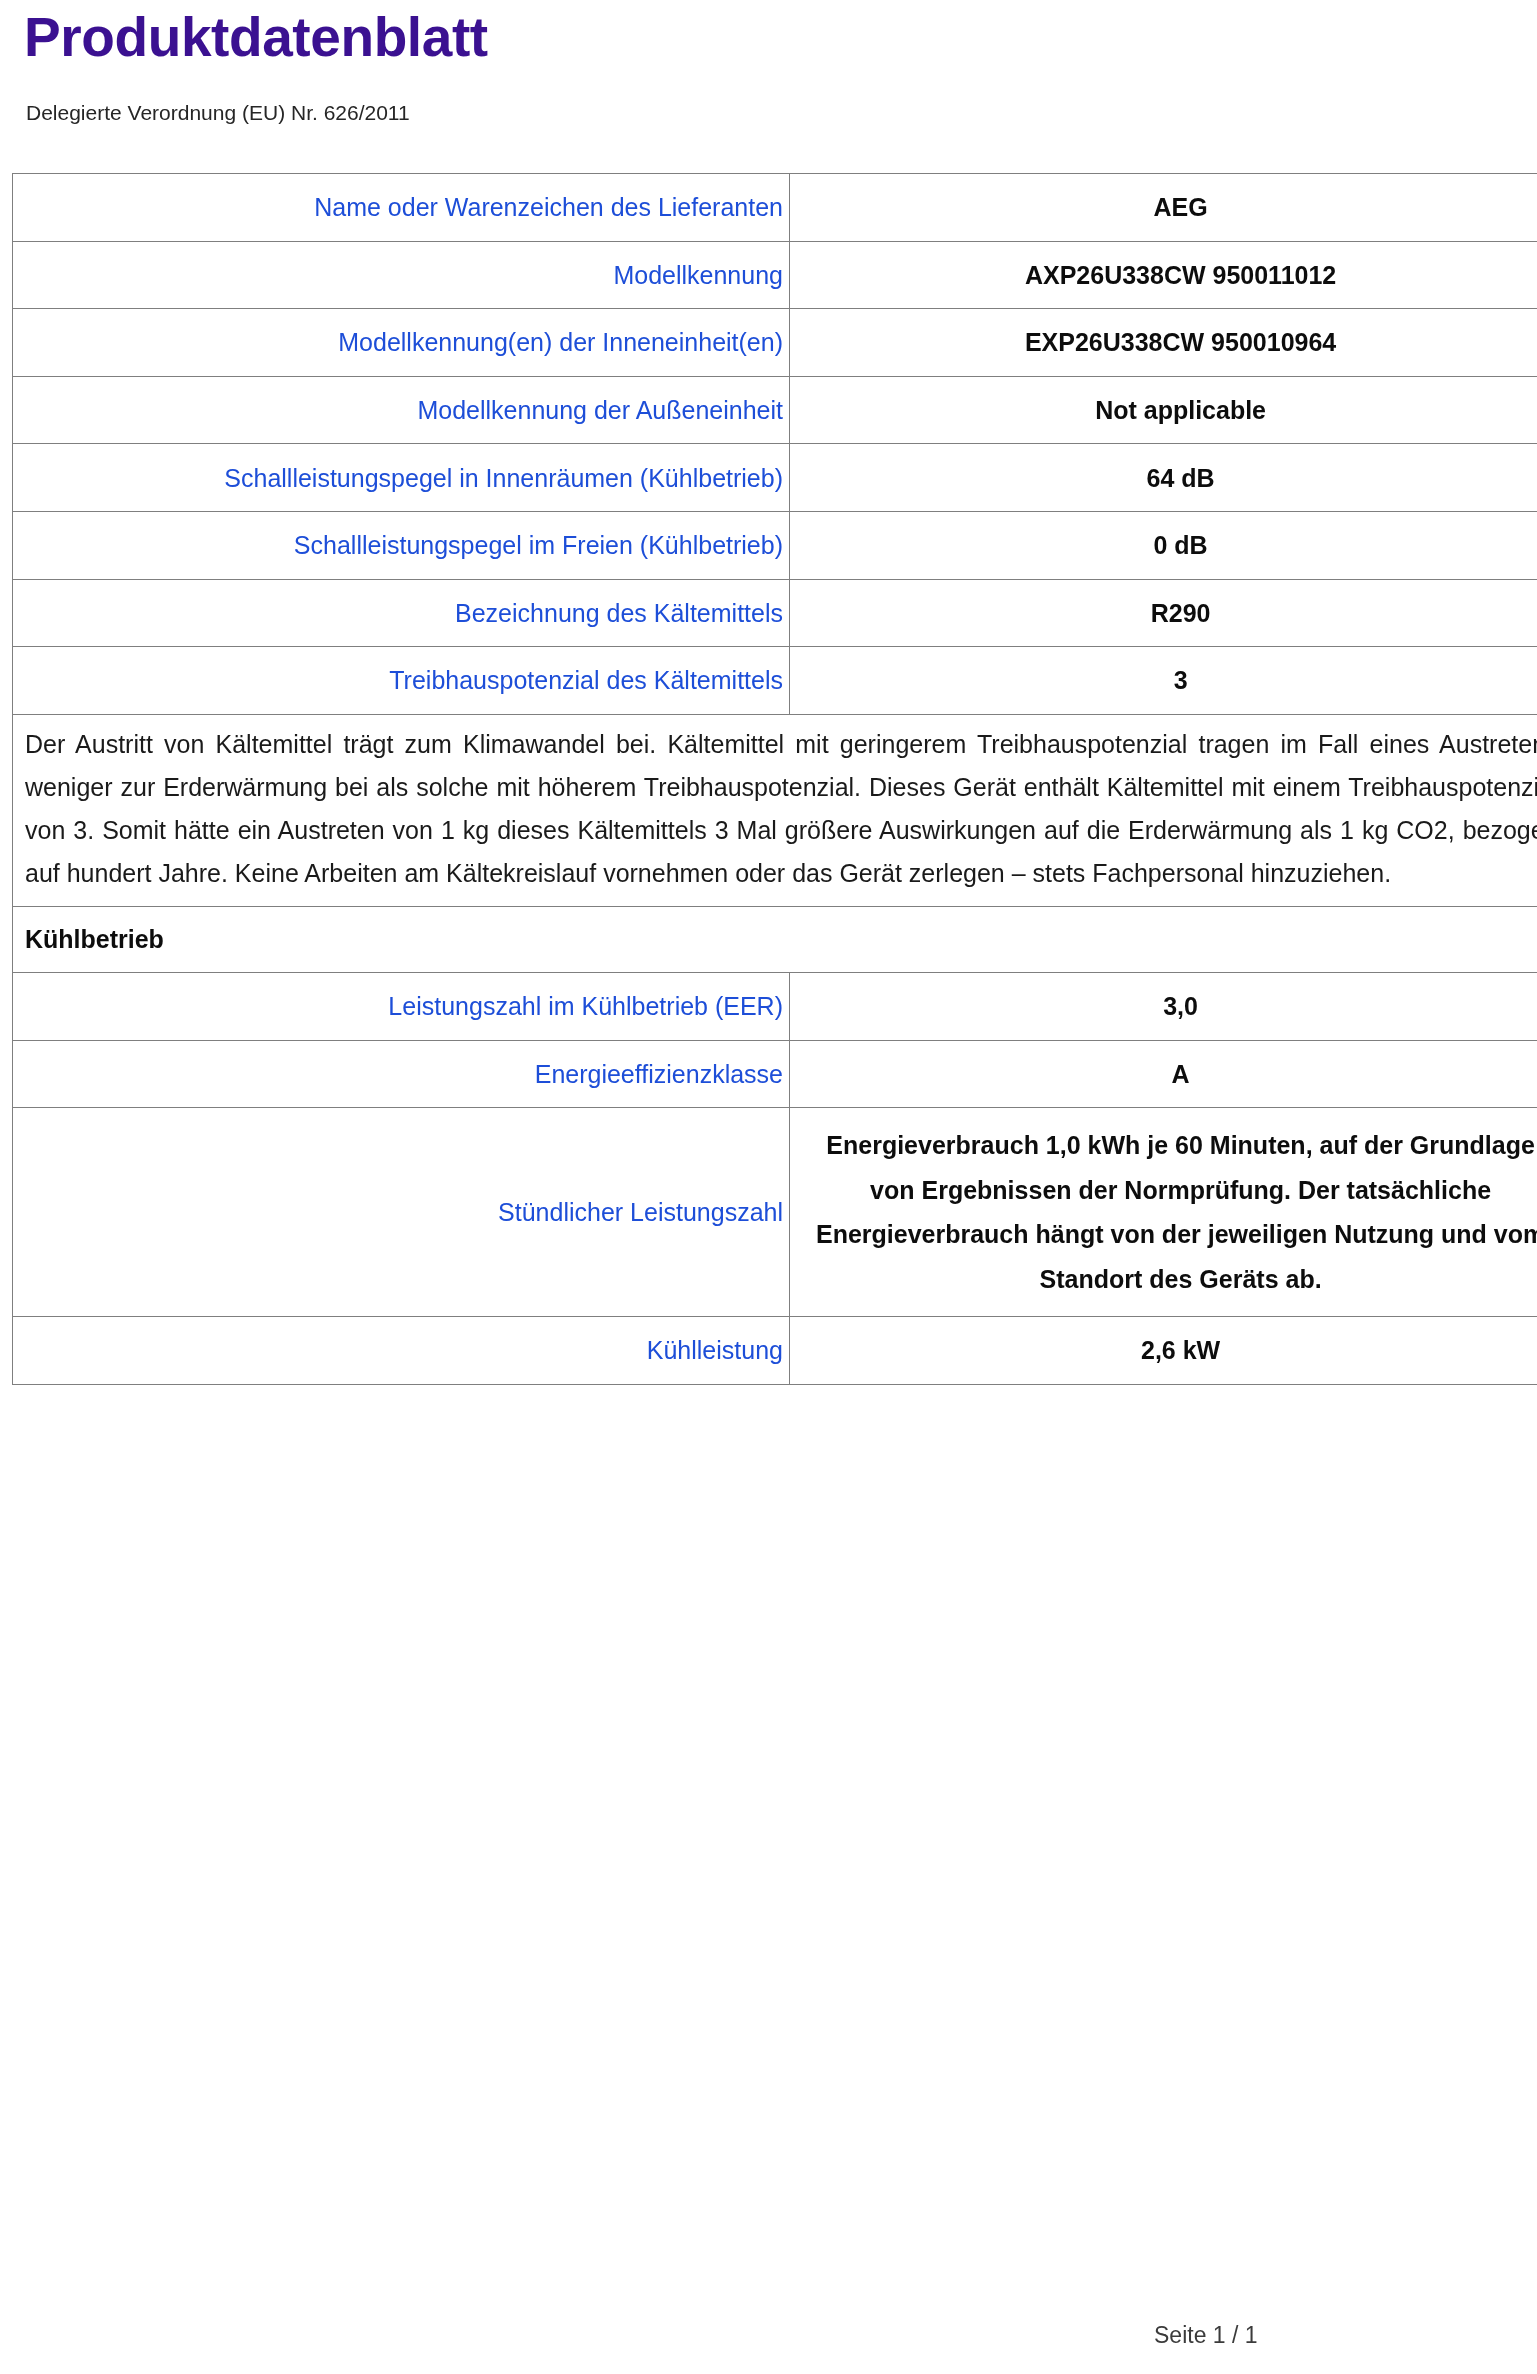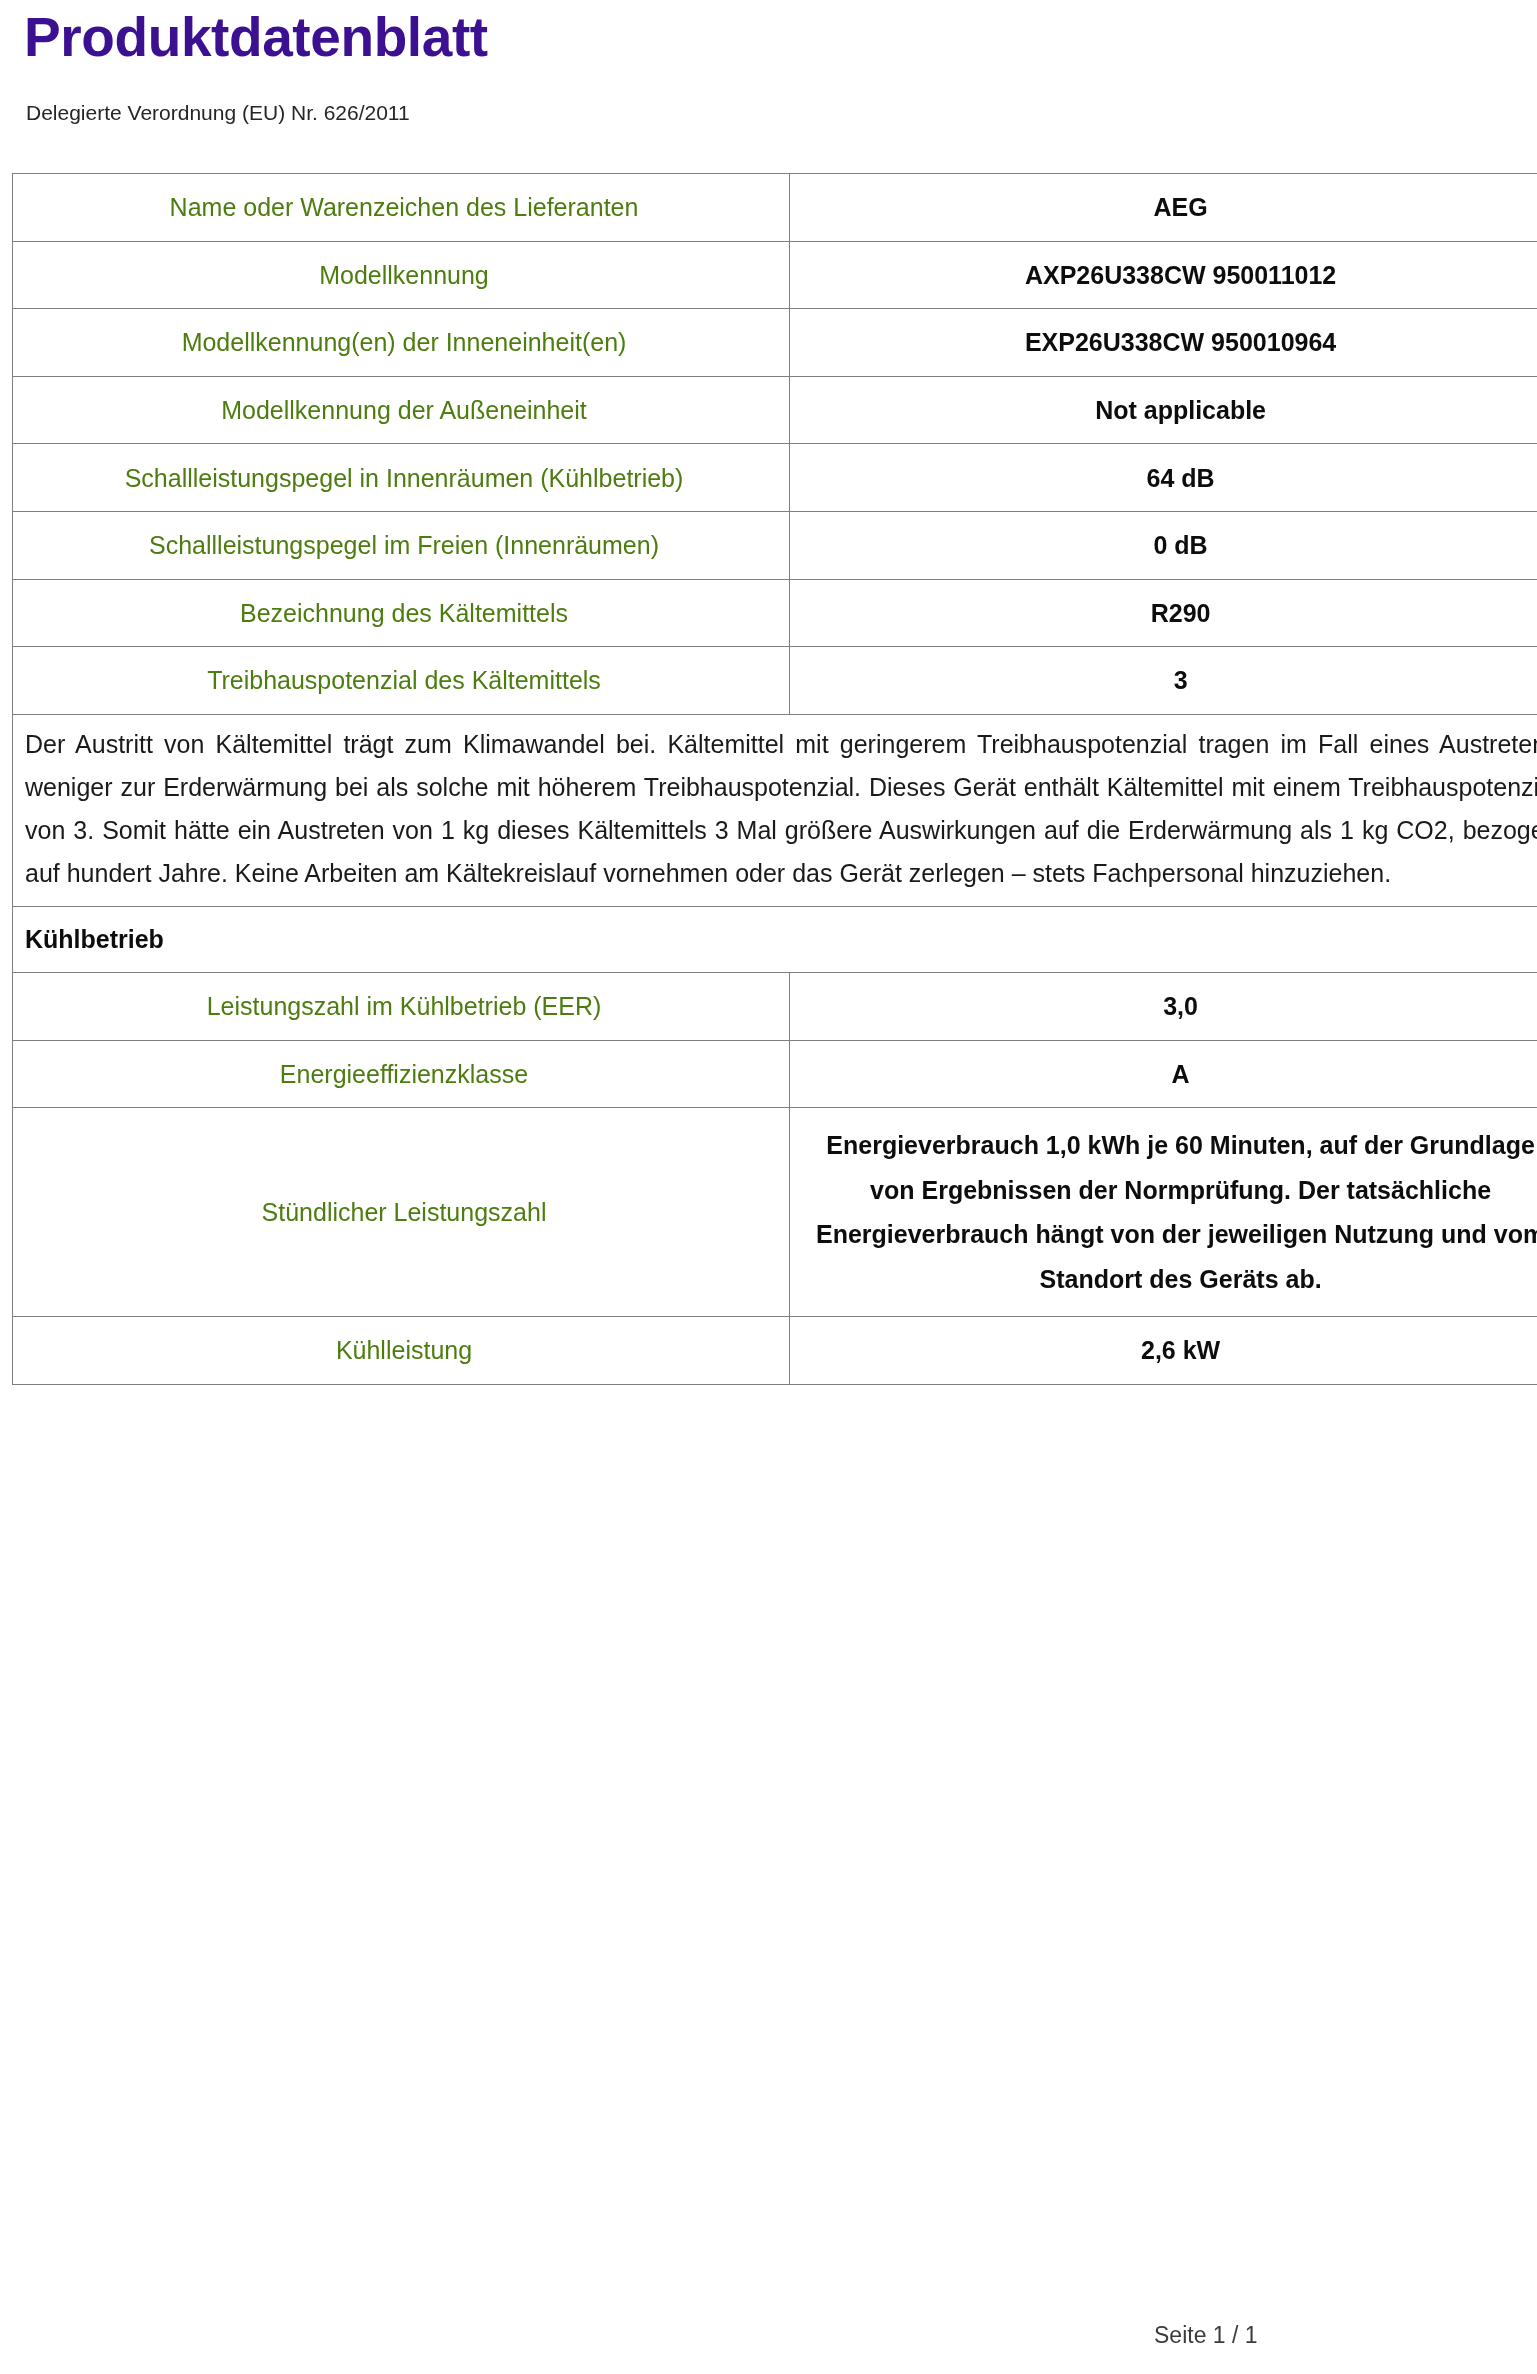--- a/index.html
+++ b/index.html
@@ -60,23 +60,23 @@
   .spec-table td {
     border: 0.9px solid #7f7f7f;
     padding: 0;
     vertical-align: middle;
     font-size: 25px;
     line-height: 1.45;
   }
   td.label-cell {
     width: 758px;
     padding: 9.3px 5.6px 9.3px 12px;
-    text-align: center;
-    font-weight: normal;
-    color: #4d7c0f;
+    text-align: right;
+    font-weight: normal;
+    color: #1d4ed8;
     height: 48px;
   }
   td.value-cell {
     width: 758px;
     padding: 9.3px 12px 9.3px 12px;
     text-align: center;
     font-weight: bold;
     color: #0d0d0d;
     height: 48px;
   }
@@ -148,21 +148,21 @@
         <td class="label-cell">Modellkennung der Außeneinheit</td>
         <td class="value-cell">Not applicable</td>
       </tr>
 
       <tr>
         <td class="label-cell">Schallleistungspegel in Innenräumen (Kühlbetrieb)</td>
         <td class="value-cell">64 dB</td>
       </tr>
 
       <tr>
-        <td class="label-cell">Schallleistungspegel im Freien (Innenräumen)</td>
+        <td class="label-cell">Schallleistungspegel im Freien (Kühlbetrieb)</td>
         <td class="value-cell">0 dB</td>
       </tr>
 
       <tr>
         <td class="label-cell">Bezeichnung des Kältemittels</td>
         <td class="value-cell">R290</td>
       </tr>
 
       <tr>
         <td class="label-cell">Treibhauspotenzial des Kältemittels</td>

